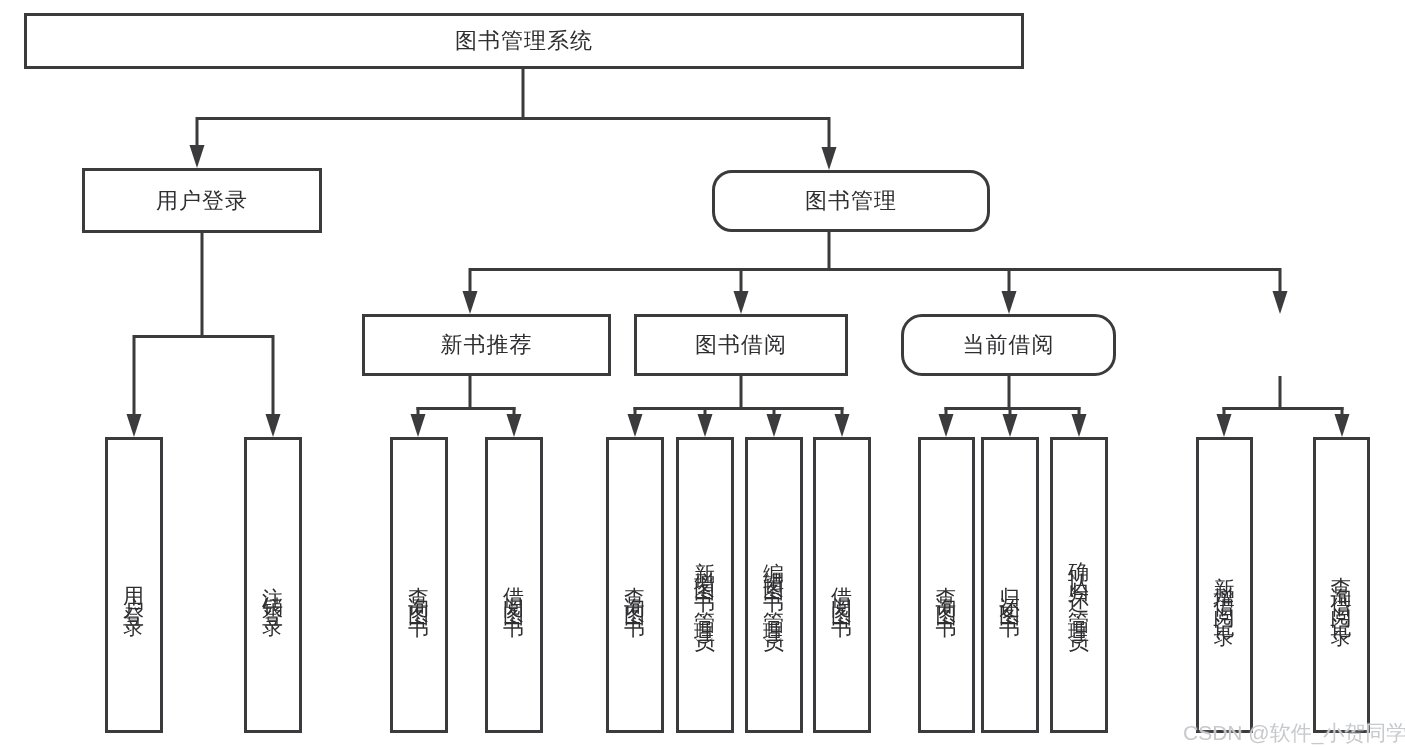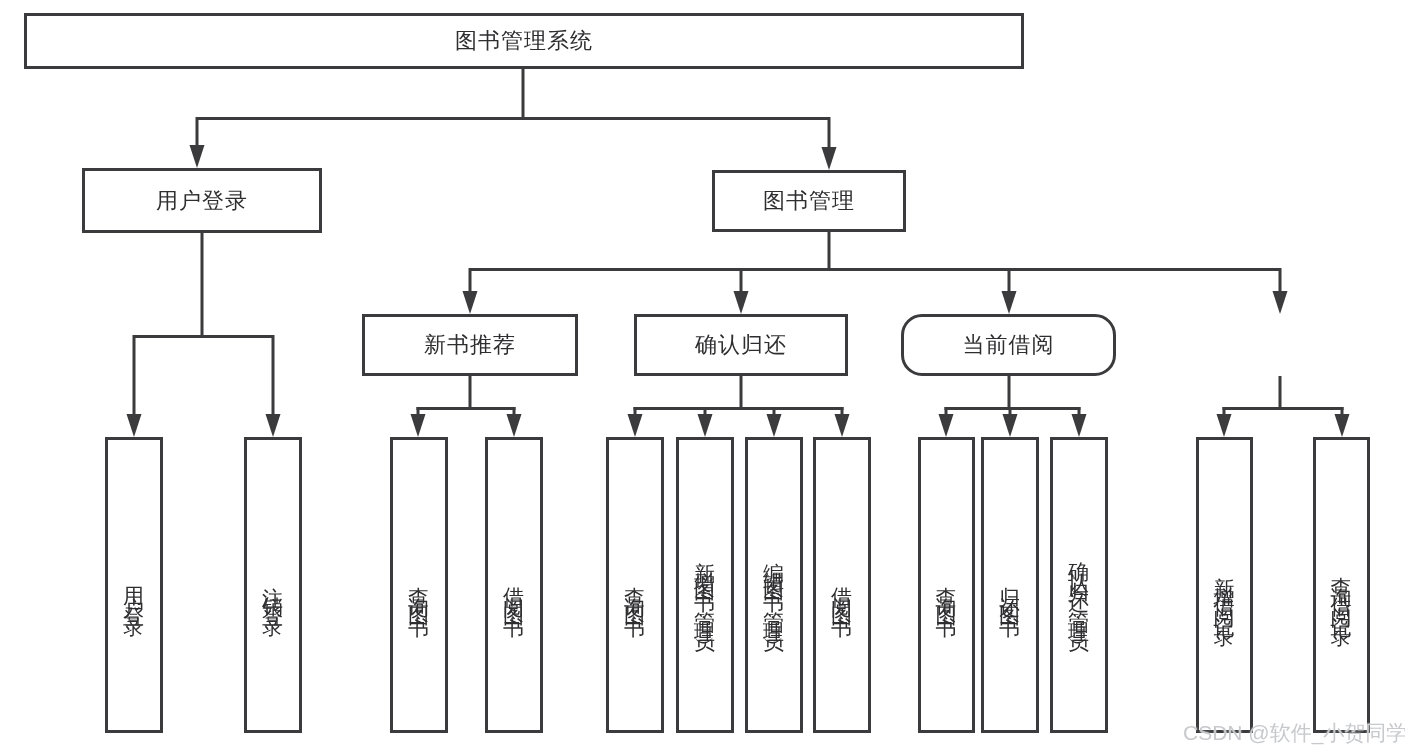--- a/index.html
+++ b/index.html
@@ -69,29 +69,29 @@
     </g>
   </svg>
 
   <div class="box h" style="left:24px;top:13px;width:1000px;height:56px;">
     <span>图书管理系统</span>
   </div>
 
   <div class="box h" style="left:82px;top:168px;width:240px;height:65px;">
     <span>用户登录</span>
   </div>
-  <div class="box h" style="left:712px;top:170px;width:194px;height:62px;">
+  <div class="box h" style="left:712px;top:170px;width:278px;height:62px;border-radius:20px;">
     <span>图书管理</span>
   </div>
 
-  <div class="box h" style="left:362px;top:314px;width:216px;height:62px;">
+  <div class="box h" style="left:362px;top:314px;width:249px;height:62px;">
     <span>新书推荐</span>
   </div>
   <div class="box h" style="left:634px;top:314px;width:214px;height:62px;">
-    <span>确认归还</span>
+    <span>图书借阅</span>
   </div>
   <div class="box h" style="left:901px;top:314px;width:215px;height:62px;border-radius:21px;">
     <span>当前借阅</span>
   </div>
 
   <div class="box v" style="left:105px;top:437px;width:58px;height:296px;">
     <span>用户登录</span>
   </div>
   <div class="box v" style="left:244px;top:437px;width:58px;height:296px;">
     <span>注销登录</span>

